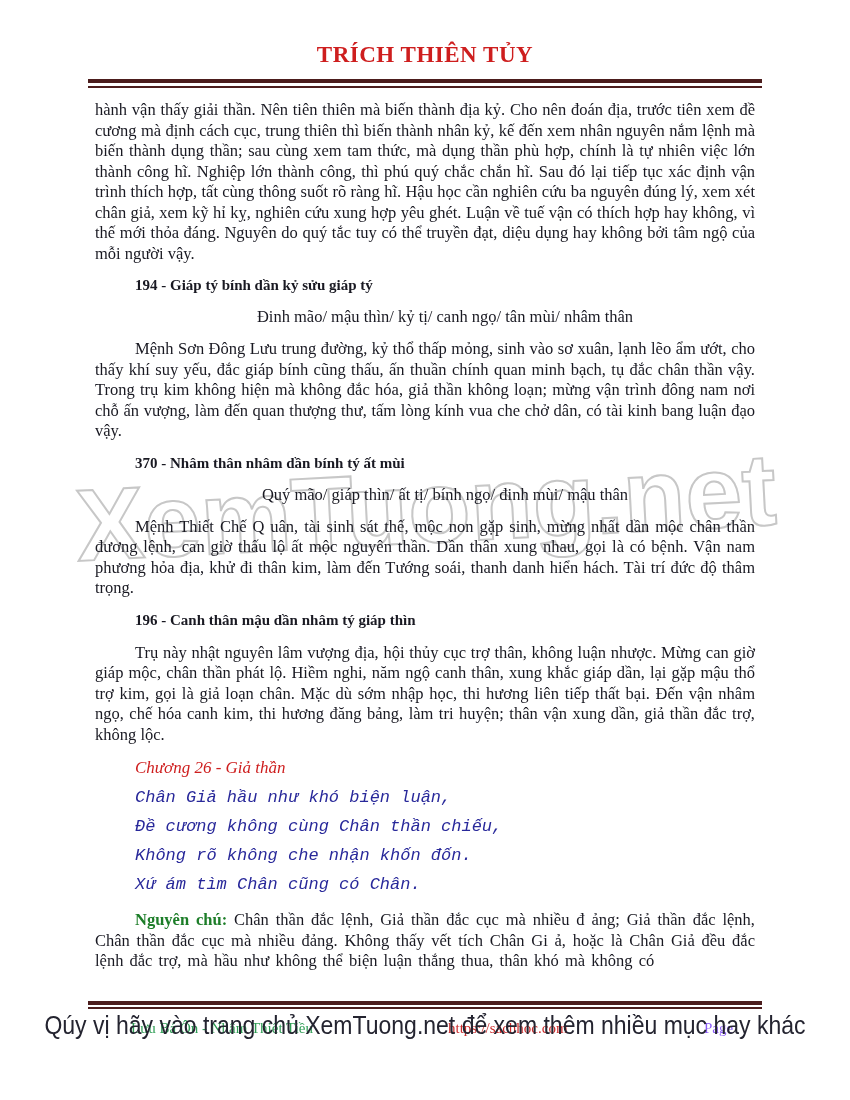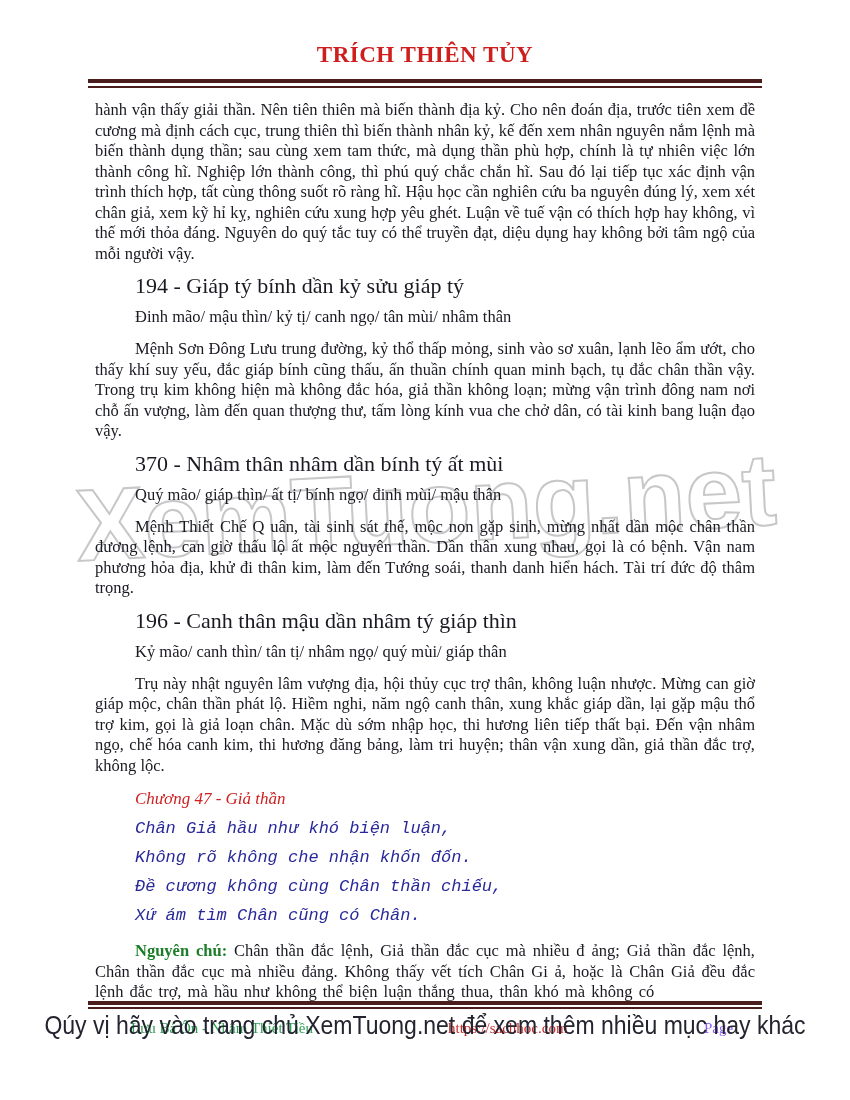--- a/index.html
+++ b/index.html
@@ -30,29 +30,30 @@
     z-index: 1;
     margin: 12px 95px 0 95px;
   }
   .body-par {
     font-size: 16.5px;
     line-height: 20.5px;
     text-align: justify;
     margin: 12px 0 8px 0;
   }
   .section-heading {
-    font-size: 22px;
-    font-weight: normal;
+    font-size: 15px;
+    font-weight: bold;
     margin: 11px 0 10px 40px;
     line-height: 21px;
   }
   .pillars {
     font-size: 16.5px;
     margin: 0 0 10px 40px;
     line-height: 21px;
+    text-align: center;
   }
   .chapter-title {
     font-style: italic;
     color: #ce1e1e;
     font-size: 17px;
     margin: 12px 0 8px 40px;
     line-height: 22px;
   }
   .verse {
     font-style: italic;
@@ -137,29 +138,28 @@
     </div>
 
     <div>
       <div class="section-heading">370 - Nhâm thân nhâm dần bính tý ất mùi</div>
       <div class="pillars">Quý mão/ giáp thìn/ ất tị/ bính ngọ/ đinh mùi/ mậu thân</div>
       <p class="body-par" style="text-indent:40px;">Mệnh Thiết Chế Q uân, tài sinh sát thế, mộc non gặp sinh, mừng nhất dần mộc chân thần đương lệnh, can giờ thấu lộ ất mộc nguyên thần. Dần thân xung nhau, gọi là có bệnh. Vận nam phương hỏa địa, khử đi thân kim, làm đến Tướng soái, thanh danh hiển hách. Tài trí đức độ thâm trọng.</p>
     </div>
 
     <div>
       <div class="section-heading">196 - Canh thân mậu dần nhâm tý giáp thìn</div>
-      <div class="pillars">Kỷ mão/ canh thìn/ tân tị/ nhâm ngọ/ quý mùi/ giáp thân</div>
       <p class="body-par" style="text-indent:40px;">Trụ này nhật nguyên lâm vượng địa, hội thủy cục trợ thân, không luận nhược. Mừng can giờ giáp mộc, chân thần phát lộ. Hiềm nghi, năm ngộ canh thân, xung khắc giáp dần, lại gặp mậu thổ trợ kim, gọi là giả loạn chân. Mặc dù sớm nhập học, thi hương liên tiếp thất bại. Đến vận nhâm ngọ, chế hóa canh kim, thi hương đăng bảng, làm tri huyện; thân vận xung dần, giả thần đắc trợ, không lộc.</p>
     </div>
 
     <div>
-      <div class="chapter-title">Chương 47 - Giả thần</div>
+      <div class="chapter-title">Chương 26 - Giả thần</div>
       <div class="verse">Chân Giả hầu như khó biện luận,</div>
+      <div class="verse">Đề cương không cùng Chân thần chiếu,</div>
       <div class="verse">Không rõ không che nhận khốn đốn.</div>
-      <div class="verse">Đề cương không cùng Chân thần chiếu,</div>
       <div class="verse">Xứ ám tìm Chân cũng có Chân.</div>
     </div>
 
     <p class="note-par"><span class="note-label">Nguyên chú:</span><span> Chân thần đắc lệnh, Giả thần đắc cục mà nhiều đ ảng; Giả thần đắc lệnh, Chân thần đắc cục mà nhiều đảng. Không thấy vết tích Chân Gi ả, hoặc là Chân Giả đều đắc lệnh đắc trợ, mà hầu như không thể biện luận thắng thua, thân khó mà không có</span></p>
 
   </div>
 
   <div class="footer-rule"></div>
 
   <div class="footer-under">

